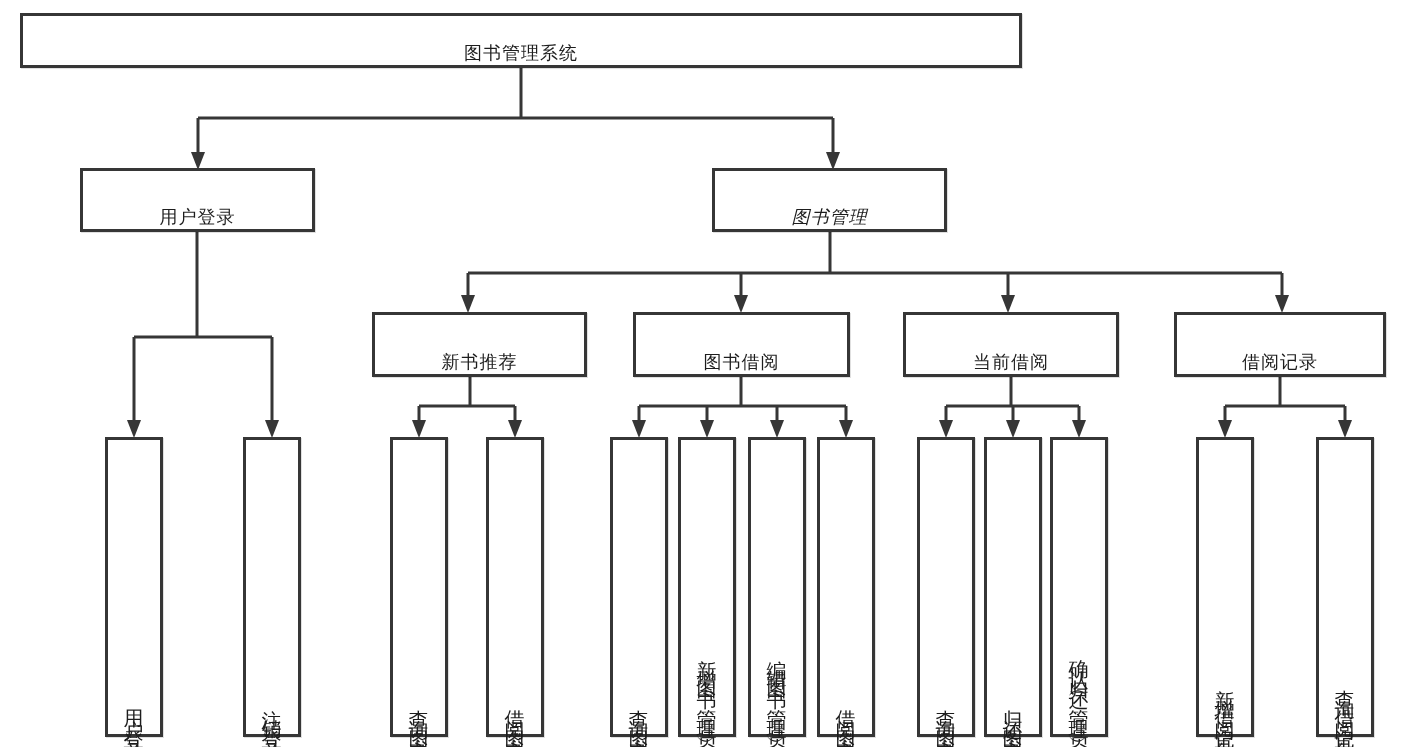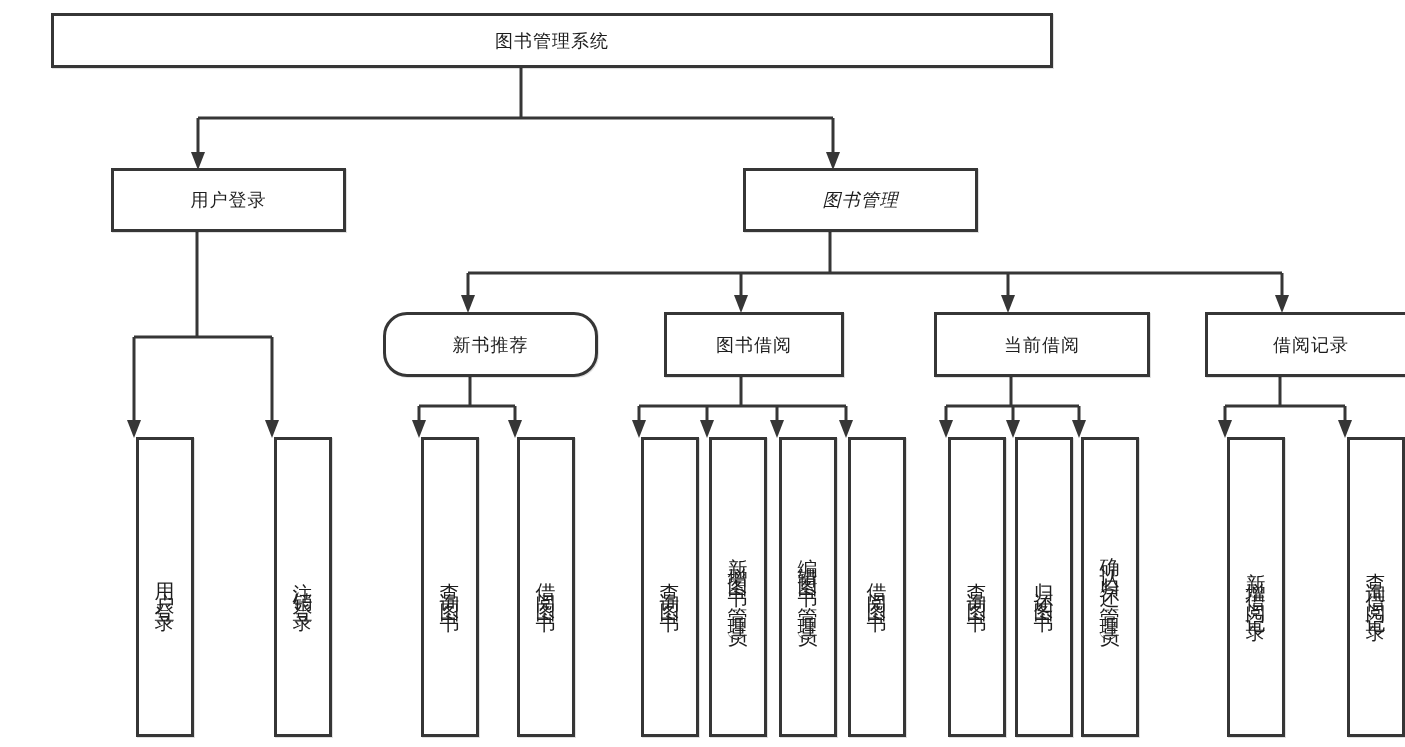--- a/index.html
+++ b/index.html
@@ -21,25 +21,24 @@
     width: 1405px;
     height: 747px;
     pointer-events: none;
   }
   .node {
     position: absolute;
     box-sizing: border-box;
     border: 3px solid #363636;
     background: #ffffff;
     display: flex;
-    align-items: center;
+    align-items: flex-end;
     justify-content: center;
     color: #1d1d1d;
     box-shadow: 1px 1px 0 rgba(0,0,0,0.12);
-    margin-left: 31px;
   }
   .node.h-label {
     font-size: 18px;
     letter-spacing: 1px;
     white-space: nowrap;
   }
   .node.leaf {
     width: 58px;
     top: 437px;
     height: 300px;
@@ -120,24 +119,24 @@
     <span>图书管理系统</span>
   </div>
 
   <div class="node h-label" style="left:80px; top:168px; width:235px; height:64px;">
     <span>用户登录</span>
   </div>
   <div class="node h-label" style="left:712px; top:168px; width:235px; height:64px;font-style:italic;">
     <span>图书管理</span>
   </div>
 
-  <div class="node h-label" style="left:352px; top:312px; width:215px; height:65px;border-radius:24px;">
+  <div class="node h-label" style="left:372px; top:312px; width:215px; height:65px;">
     <span>新书推荐</span>
   </div>
-  <div class="node h-label" style="left:633px; top:312px; width:180px; height:65px;">
+  <div class="node h-label" style="left:633px; top:312px; width:217px; height:65px;">
     <span>图书借阅</span>
   </div>
   <div class="node h-label" style="left:903px; top:312px; width:216px; height:65px;">
     <span>当前借阅</span>
   </div>
   <div class="node h-label" style="left:1174px; top:312px; width:212px; height:65px;">
     <span>借阅记录</span>
   </div>
 
   <div class="node leaf" style="left:105px;">

